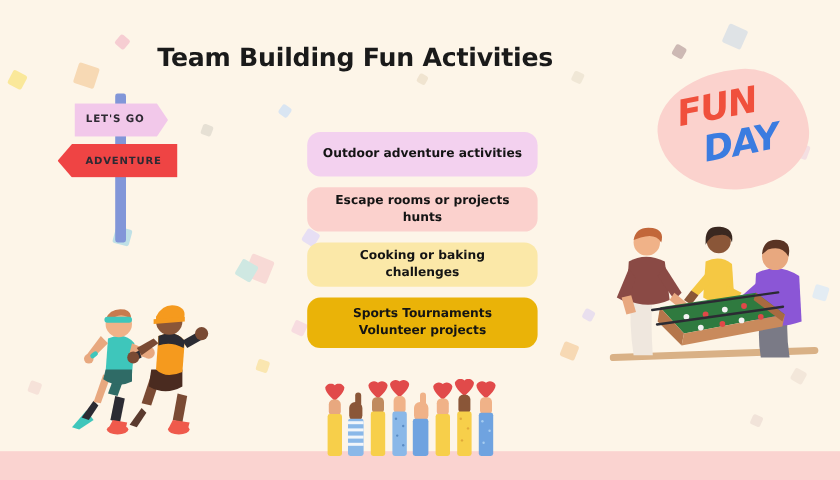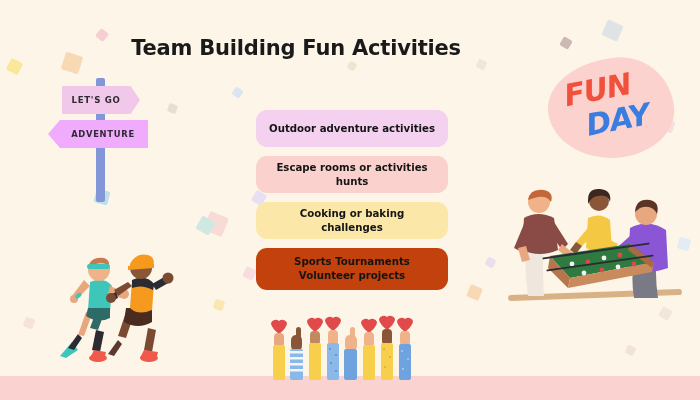--- a/index.html
+++ b/index.html
@@ -112,40 +112,40 @@
       <div class="confetti" style="left: 660px; top: 308px; width: 11px; height: 11px; background: rgb(243, 231, 218); transform: rotate(30deg);"></div>
     </div>
 
   <div class="bottom-band" style="background: rgb(250, 211, 208);"></div>
 
   <div class="title">Team Building Fun Activities</div>
 
   <div class="signpost">
     <div class="sign-pole" style="background: rgb(130, 150, 216);"></div>
     <div class="sign-board sign-go" style="background: rgb(242, 200, 234);">LET'S GO</div>
-    <div class="sign-board sign-adv" style="background: #f0abfc;">ADVENTURE</div>
+    <div class="sign-board sign-adv" style="background: #ef4444;">ADVENTURE</div>
   </div>
 
   <div class="funday">
     <div class="funday-blob" style="background: rgb(251, 210, 205);"></div>
     <div class="fd-fun" style="color: rgb(240, 80, 60);">FUN</div>
     <div class="fd-day" style="color: rgb(59, 124, 224);">DAY</div>
   </div>
 
   <div class="boxes" id="boxes">
       <div class="act-box h1" style="background: rgb(243, 209, 239);">
         <span>Outdoor adventure activities</span>
       </div>
       <div class="act-box h1" style="background: rgb(251, 209, 205);">
-        <span>Escape rooms or activities hunts</span>
+        <span>Escape rooms or projects hunts</span>
       </div>
       <div class="act-box h1" style="background: rgb(251, 232, 168);">
         <span>Cooking or baking challenges</span>
       </div>
-      <div class="act-box h2" style="background: #c2410c;">
+      <div class="act-box h2" style="background: #eab308;">
         <span>Sports Tournaments Volunteer projects</span>
       </div>
     </div>
 
   <div class="runners">
     <svg viewBox="0 0 140 130" width="140" height="130">
 
       <g>
         <path d="M30 112 L18 120 L12 118 L24 104 Z" fill="#3ec6bb"></path>
         <path d="M34 100 L26 112 L20 110 L30 96 Z" fill="#2b2b33"></path>

